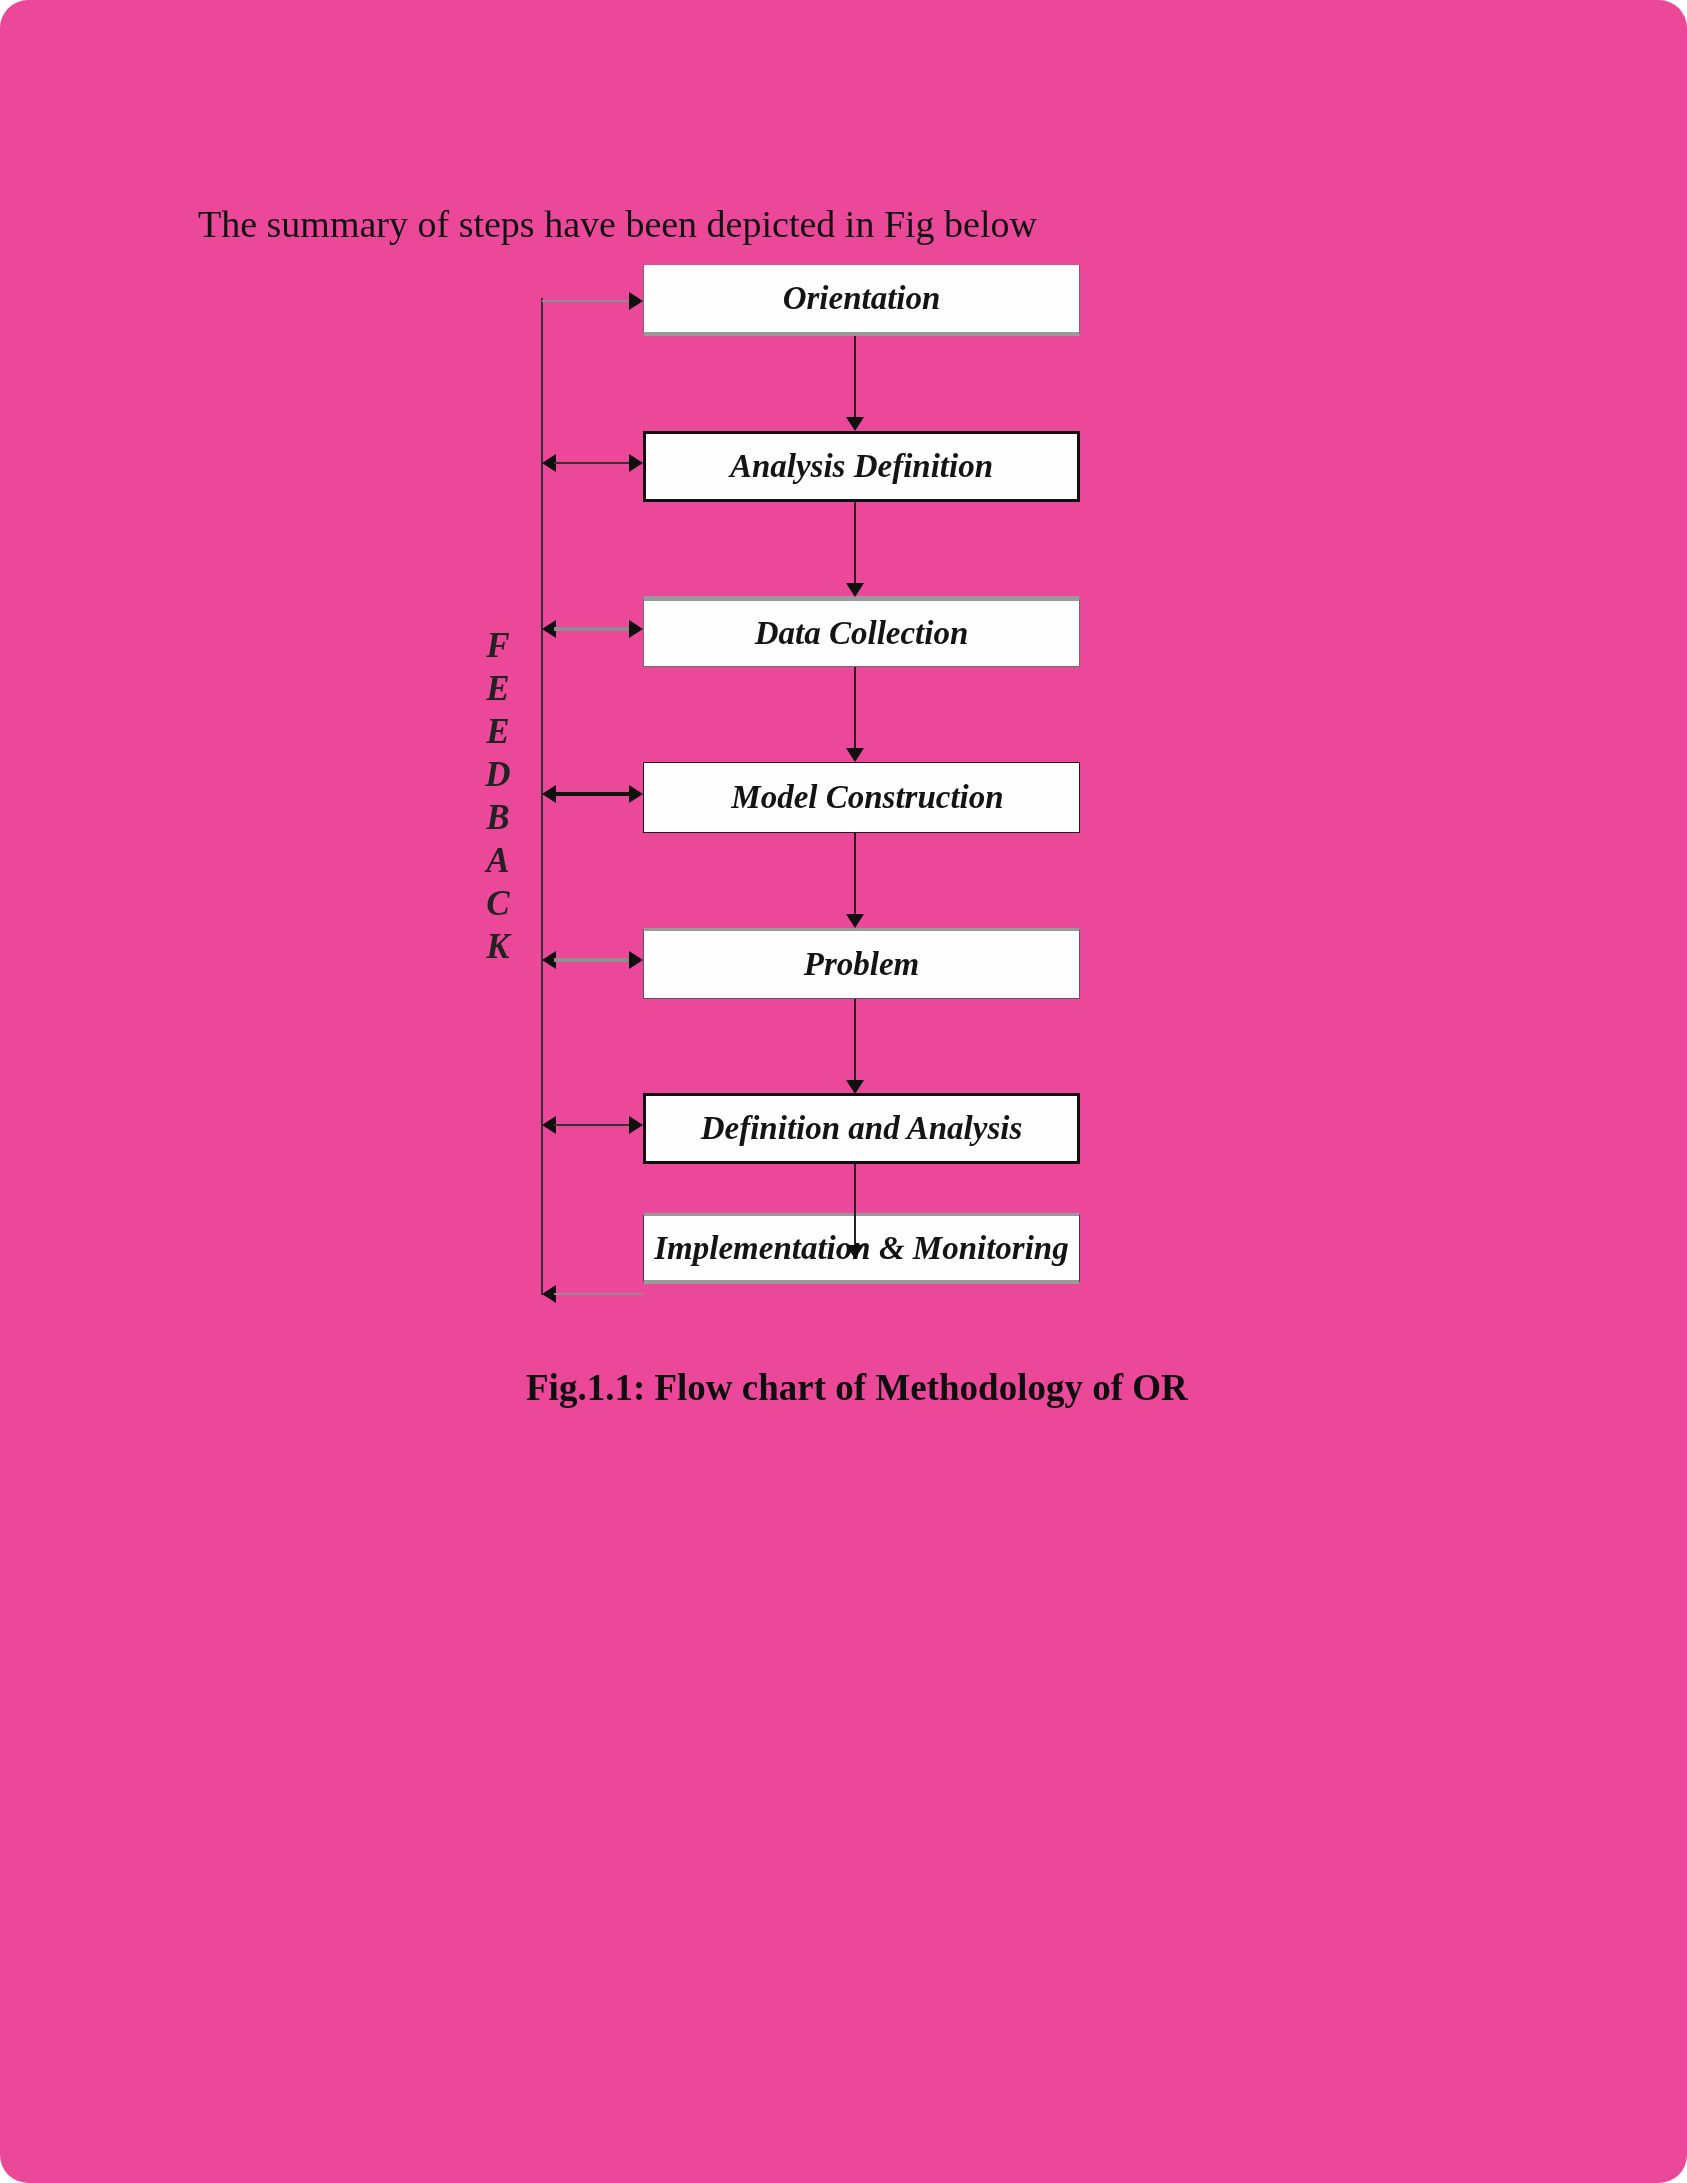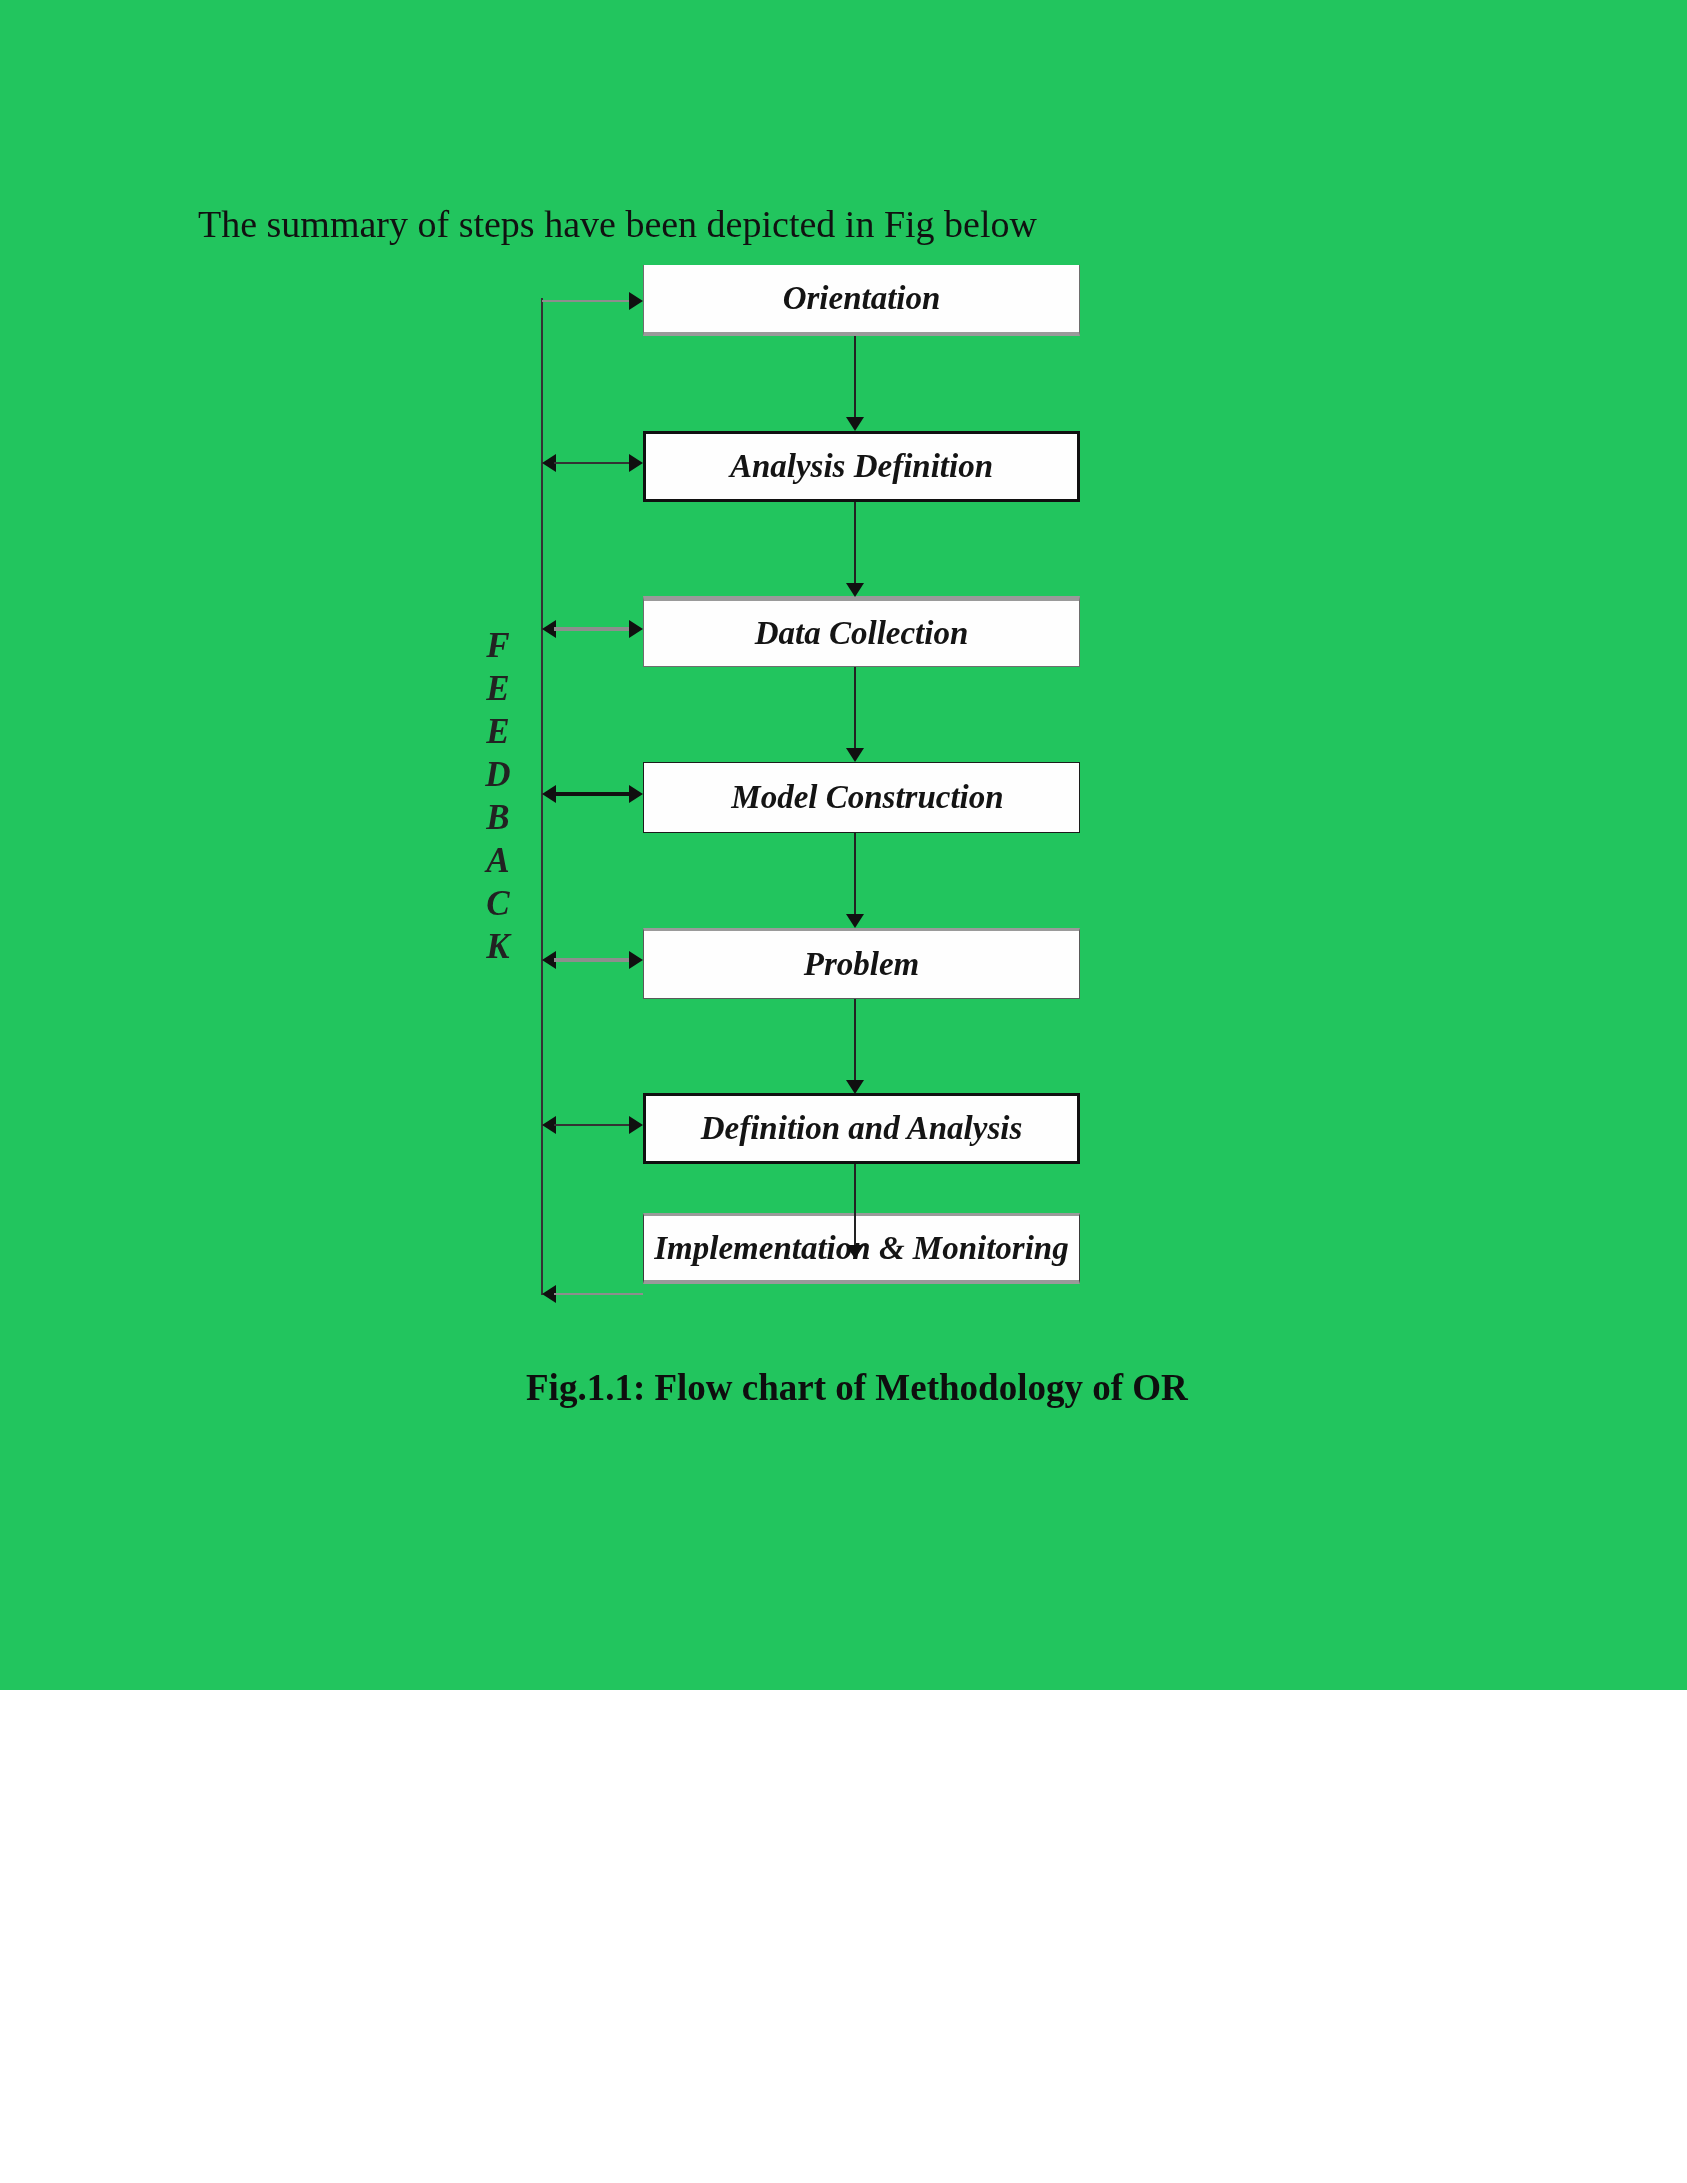--- a/index.html
+++ b/index.html
@@ -1,22 +1,23 @@
 <!DOCTYPE html>
 <html style="font-size:13px"><head>
 <meta charset="utf-8">
 <style>
   html,body{margin:0;padding:0;background:#ffffff;}
   .page{
     position:relative;
-    width:1687px;height:1690px;
-    background:#22c55e;
+    width:1687px;height:2183px;
+    background:#ec4899;
     font-family:"Liberation Serif","DejaVu Serif",serif;
     color:#1a1a1a;
     overflow:hidden;
+    border-radius:28px;
   }
   .heading{
     position:absolute;left:198px;top:203px;
     font-size:38px;line-height:1.15;color:#111;
     white-space:nowrap;
   }
   
   .fbox{
     position:absolute;left:643px;width:437px;height:71px;
     box-sizing:border-box;background:#fefefe;

